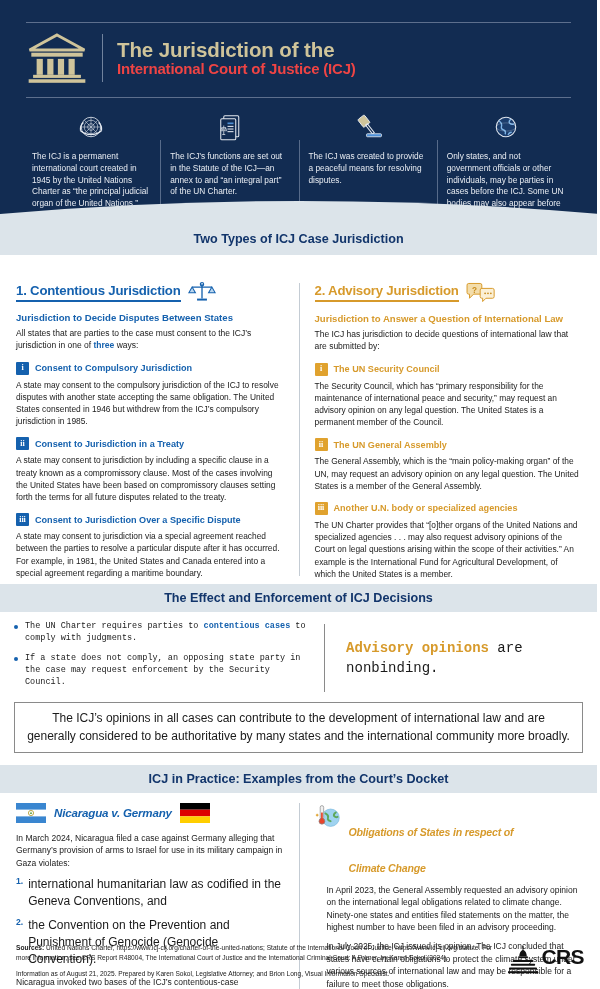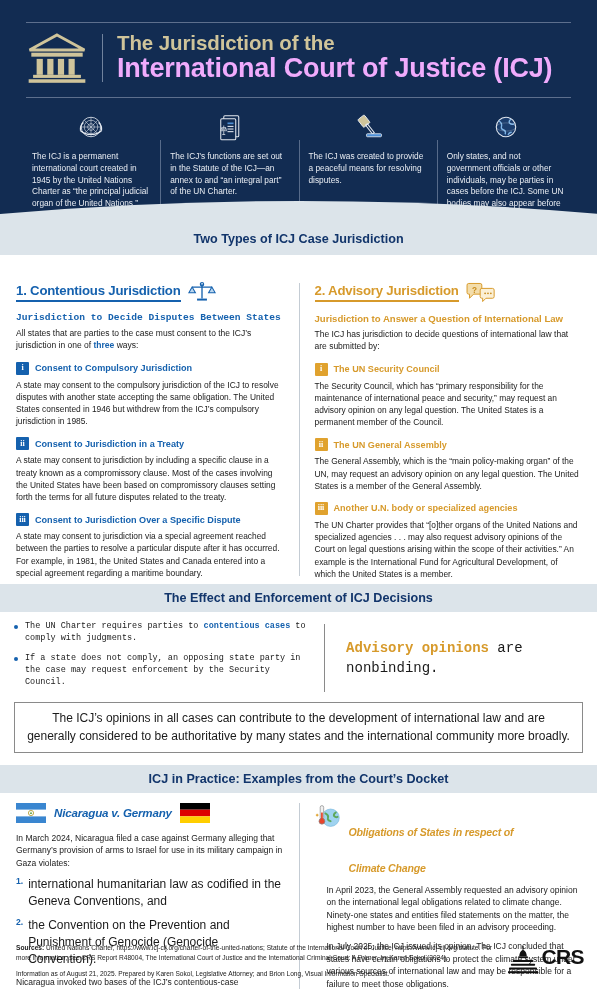--- a/index.html
+++ b/index.html
@@ -36,21 +36,21 @@
   }
   .title-div{
     width:1px;background:#9aa8bd;opacity:.7;
     align-self:stretch;margin:2px 14px 2px 0;
   }
   .title-txt{line-height:1.08;}
   .title-l1{
     font-size:20.5px;color:#cfc49a;font-weight:600;letter-spacing:-.1px;
   }
   .title-l2{
-    font-size:27px;color:#f0abfc;font-weight:700;letter-spacing:-.2px;
+    font-size:15px;color:#ef4444;font-weight:700;letter-spacing:-.2px;
   }
 
   .facts{
     display:flex;padding:12px 22px 0 22px;
   }
   .fact{
     flex:1;padding:0 10px;position:relative;
   }
   .fact + .fact::before{
     content:"";position:absolute;left:0;top:30px;bottom:6px;
@@ -87,21 +87,21 @@
   .col-head{display:flex;align-items:center;gap:7px;}
   .col-title{
     font-size:13.2px;font-weight:700;letter-spacing:-.2px;
     padding-bottom:2px;
   }
   .col-title.blue{color:#1561ae;border-bottom:2px solid #1561ae;}
   .col-title.gold{color:#d79a2b;border-bottom:2px solid #d79a2b;}
   .col-sub{
     font-size:9.6px;font-weight:700;margin-top:9px;
   }
-  .col-sub.blue{color:#1561ae;font-family:Liberation Mono, monospace;}
+  .col-sub.blue{color:#1561ae;}
   .col-sub.gold{color:#d79a2b;}
   .col-lead{
     font-size:8.5px;color:#1a1a1a;line-height:1.45;margin-top:4px;
   }
   .col-lead b.blue{color:#1561ae;}
   .item{margin-top:10px;}
   .item-head{display:flex;align-items:center;gap:6px;}
   .num-box{
     width:13px;height:13px;flex:0 0 13px;border-radius:1px;
     color:#fff;font-size:8px;font-weight:700;

